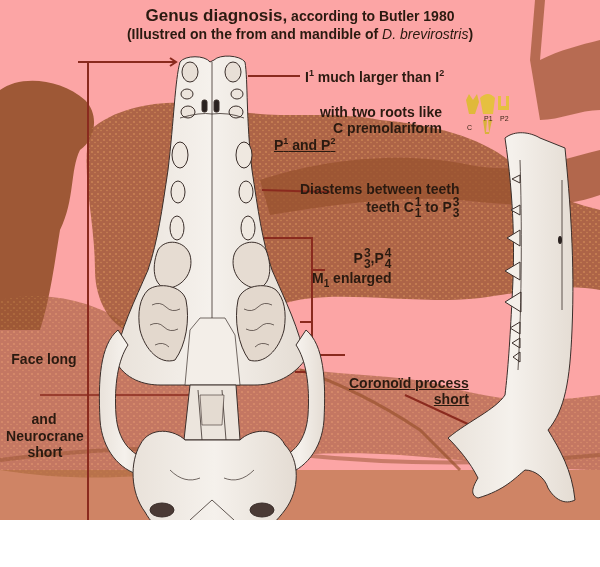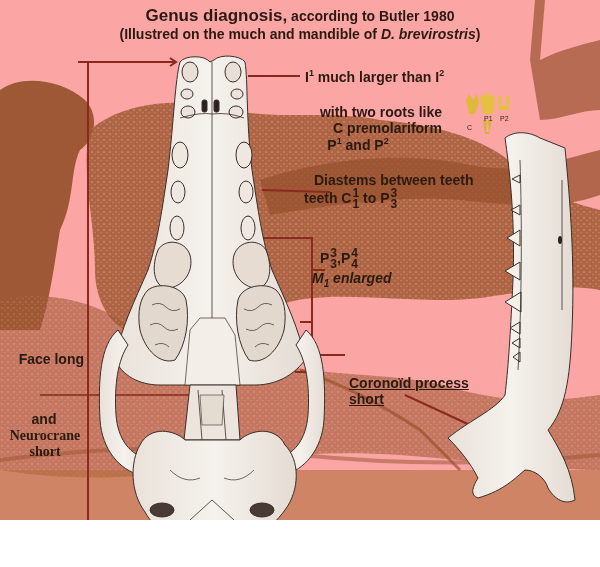--- a/index.html
+++ b/index.html
@@ -1,23 +1,23 @@
 <!DOCTYPE html>
 <html><head>
 <meta charset="utf-8">
 <style>
   html, body { margin:0; padding:0; }
   body { width:600px; height:567px; overflow:hidden; font-family:"Liberation Sans", sans-serif; }
   #panel { position:relative; width:600px; height:520px; background:#fca5a5; overflow:hidden; }
   .bg { position:absolute; inset:0; }
-  .txt { position:absolute; color:#2a1a10; font-weight:bold; line-height:1.15; }
+  .txt { position:absolute; color:#2a1a10; font-weight:bold; line-height:1.15;text-align:right; }
   .title { left:0; width:600px; text-align:center; top:6px; font-size:17px; }
   .title .small { font-size:14px; }
   .subtitle { left:0; width:600px; text-align:center; top:26px; font-size:14px; }
-  .subtitle i { font-weight:bold; }
+  .subtitle i { font-weight:normal; }
   .lbl { font-size:14px; }
   sup.s { font-size:9px; vertical-align:super; }
   .frac { display:inline-flex; flex-direction:column; font-size:12px; line-height:11px; vertical-align:middle; margin-left:1px; }
   sub.s { font-size:10px; vertical-align:sub; }
   .center { text-align:center; }
   .tooth-lbl { position:absolute; font-size:7px; color:#3a2515; }
 </style>
 </head>
 <body>
 
@@ -135,38 +135,38 @@
       <path d="M480,98 q8,-8 15,0 l-2,16 l-10,0 Z" fill="#e6c040"></path>
       <path d="M483,120 l4,0 l-1,12 l3,0 l-1,-12 l4,0 l-3,14 l-4,0 Z" fill="#d9b23a"></path>
       <path d="M498,96 l3,0 l0,10 l5,0 l0,-10 l3,0 l0,14 l-11,0 Z" fill="#e6c040"></path>
     </g>
   </svg>
 
   <div class="txt title">
     <span>Genus diagnosis,</span><span class="small"> according to Butler 1980</span>
   </div>
   <div class="txt subtitle">
-    <span>(Illustred on the much and mandible of </span><i>D. brevirostris</i><span>)</span>
+    <span>(Illustred on the from and mandible of </span><i>D. brevirostris</i><span>)</span>
   </div>
 
   <div class="txt lbl" style="left:305px;top:68px;">
     <span>I</span><sup class="s">1</sup><span> much  larger than I</span><sup class="s">2</sup>
   </div>
 
   <div class="txt lbl" style="left:274px;top:104px;text-align:right;width:168px;">
     <div>with two roots like</div>
     <div>C premolariform</div>
-    <div style="text-align:center;"><span>P</span><sup class="s">1</sup><span> and P</span><sup class="s">2</sup></div>
+    <div style="text-align:left;text-decoration:underline;"><span>P</span><sup class="s">1</sup><span> and P</span><sup class="s">2</sup></div>
   </div>
 
   <div class="tooth-lbl" style="left:467px;top:124px;">C</div>
   <div class="tooth-lbl" style="left:484px;top:115px;">P1</div>
   <div class="tooth-lbl" style="left:500px;top:115px;">P2</div>
 
-  <div class="txt lbl" style="left:290px;top:172px;margin-left:14px;">
+  <div class="txt lbl" style="left:290px;top:181px;">
     <div style="margin-left:10px;">Diastems  between  teeth</div>
     <div>
       <span>teeth C</span><span class="frac">
           <span>1</span>
           <span>1</span>
         </span><span> to P</span><span class="frac">
           <span>3</span>
           <span>3</span>
         </span>
     </div>
@@ -175,29 +175,29 @@
   <div class="txt lbl" style="left:320px;top:248px;">
     <div>
       <span>P</span><span class="frac">
           <span>3</span>
           <span>3</span>
         </span><span>,P</span><span class="frac">
           <span>4</span>
           <span>4</span>
         </span>
     </div>
-    <div style="margin-left:-8px;font-style:italic;"><span>M</span><sub class="s">1</sub><span> enlarged</span></div>
+    <div style="margin-left:-8px;"><span>M</span><sub class="s">1</sub><span> enlarged</span></div>
   </div>
 
 
   <div class="txt lbl" style="left:349px;top:375px;text-decoration:underline;">
     <div>Coronoïd process</div>
     <div>short</div>
   </div>
 
-  <div class="txt lbl center" style="left:4px;top:351px;width:80px;text-align:right;">Face long</div>
+  <div class="txt lbl center" style="left:4px;top:351px;width:80px;">Face long</div>
   <div class="txt lbl center" style="left:4px;top:411px;width:80px;">and</div>
-  <div class="txt lbl center" style="left:0px;top:428px;width:90px;font-family:Liberation Serif, serif;">
+  <div class="txt lbl center" style="left:0px;top:428px;width:90px;">
     <div>Neurocrane</div>
     <div>short</div>
   </div>
 
 </div>
 
 </body></html>

